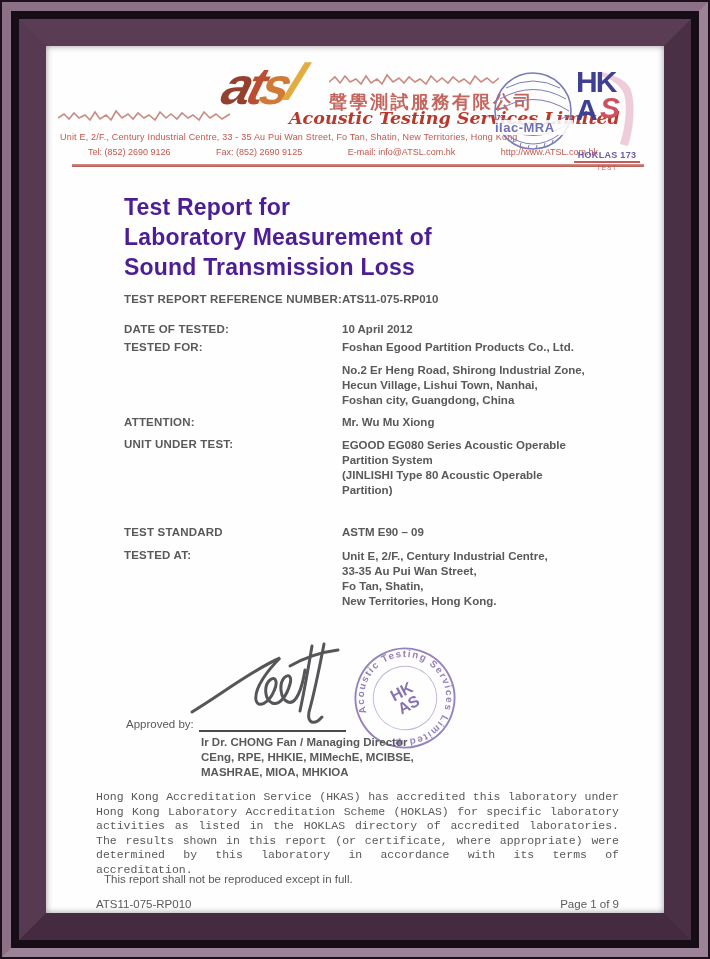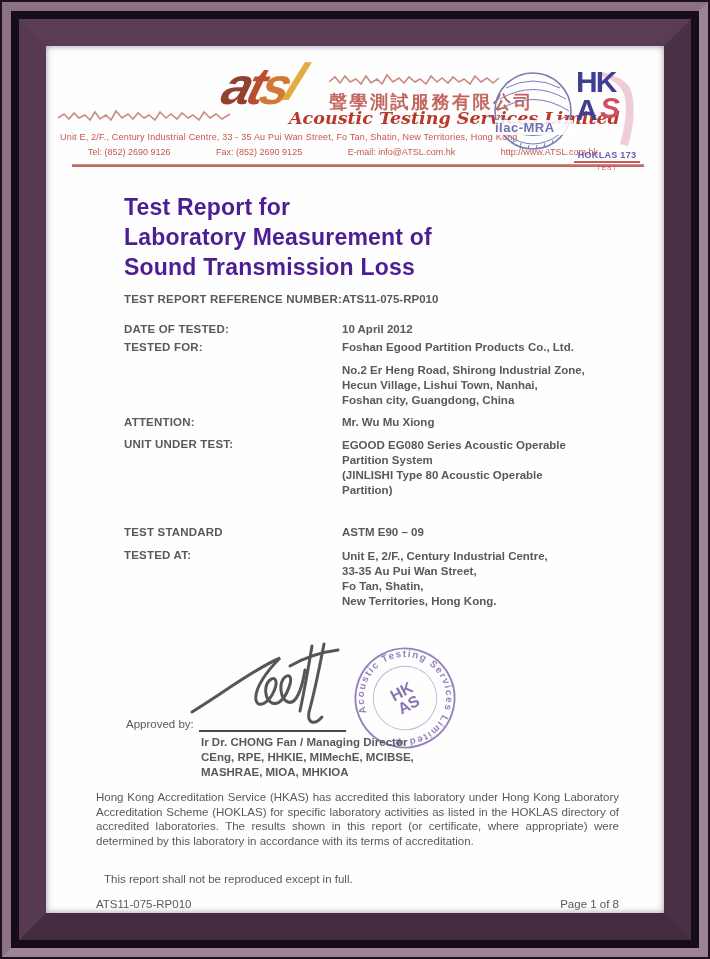--- a/index.html
+++ b/index.html
@@ -51,21 +51,21 @@
   .multiline{white-space:pre-line;line-height:15px;}
   .sub-address{margin-top:10px;}
   
   .approved{position:absolute;left:80px;top:672px;font-size:11.5px;}
   .sig-svg{position:absolute;left:142px;top:592px;}
   .sig-line{position:absolute;left:153px;top:684px;width:147px;height:2px;background:#4b4b4e;}
   .sig-name{position:absolute;left:155px;top:689px;font-size:11.5px;font-weight:bold;line-height:15px;}
   .stamp{position:absolute;left:303px;top:596px;width:112px;height:112px;transform:rotate(-28deg);opacity:.9;}
   
   .accred{position:absolute;left:50px;top:744px;width:523px;font-size:11.5px;
-     line-height:14.5px;text-align:justify;}
+     line-height:14.5px;text-align:justify;font-family:Liberation Mono, monospace;}
   .repro{position:absolute;left:58px;top:827px;font-size:11.5px;}
   .bottomrow{position:absolute;left:50px;top:852px;width:523px;display:flex;
      justify-content:space-between;font-size:11.5px;}
 </style>
 </head>
 <body>
 
 <div class="f1">
  <div class="f2">
   <div class="f3">
@@ -193,20 +193,20 @@
       <div class="sig-name">
         <div>Ir Dr. CHONG Fan / Managing Director</div>
         <div>CEng, RPE, HHKIE, MIMechE, MCIBSE,</div>
         <div>MASHRAE, MIOA, MHKIOA</div>
       </div>
 
       <div class="accred">Hong Kong Accreditation Service (HKAS) has accredited this laboratory under Hong Kong Laboratory Accreditation Scheme (HOKLAS) for specific laboratory activities as listed in the HOKLAS directory of accredited laboratories. The results shown in this report (or certificate, where appropriate) were determined by this laboratory in accordance with its terms of accreditation.</div>
       <div class="repro">This report shall not be reproduced except in full.</div>
       <div class="bottomrow">
         <span>ATS11-075-RP010</span>
-        <span>Page 1 of 8</span>
+        <span>Page 1 of 9</span>
       </div>
 
     </div>
    </div>
   </div>
  </div>
 </div>
 
 </body></html>

